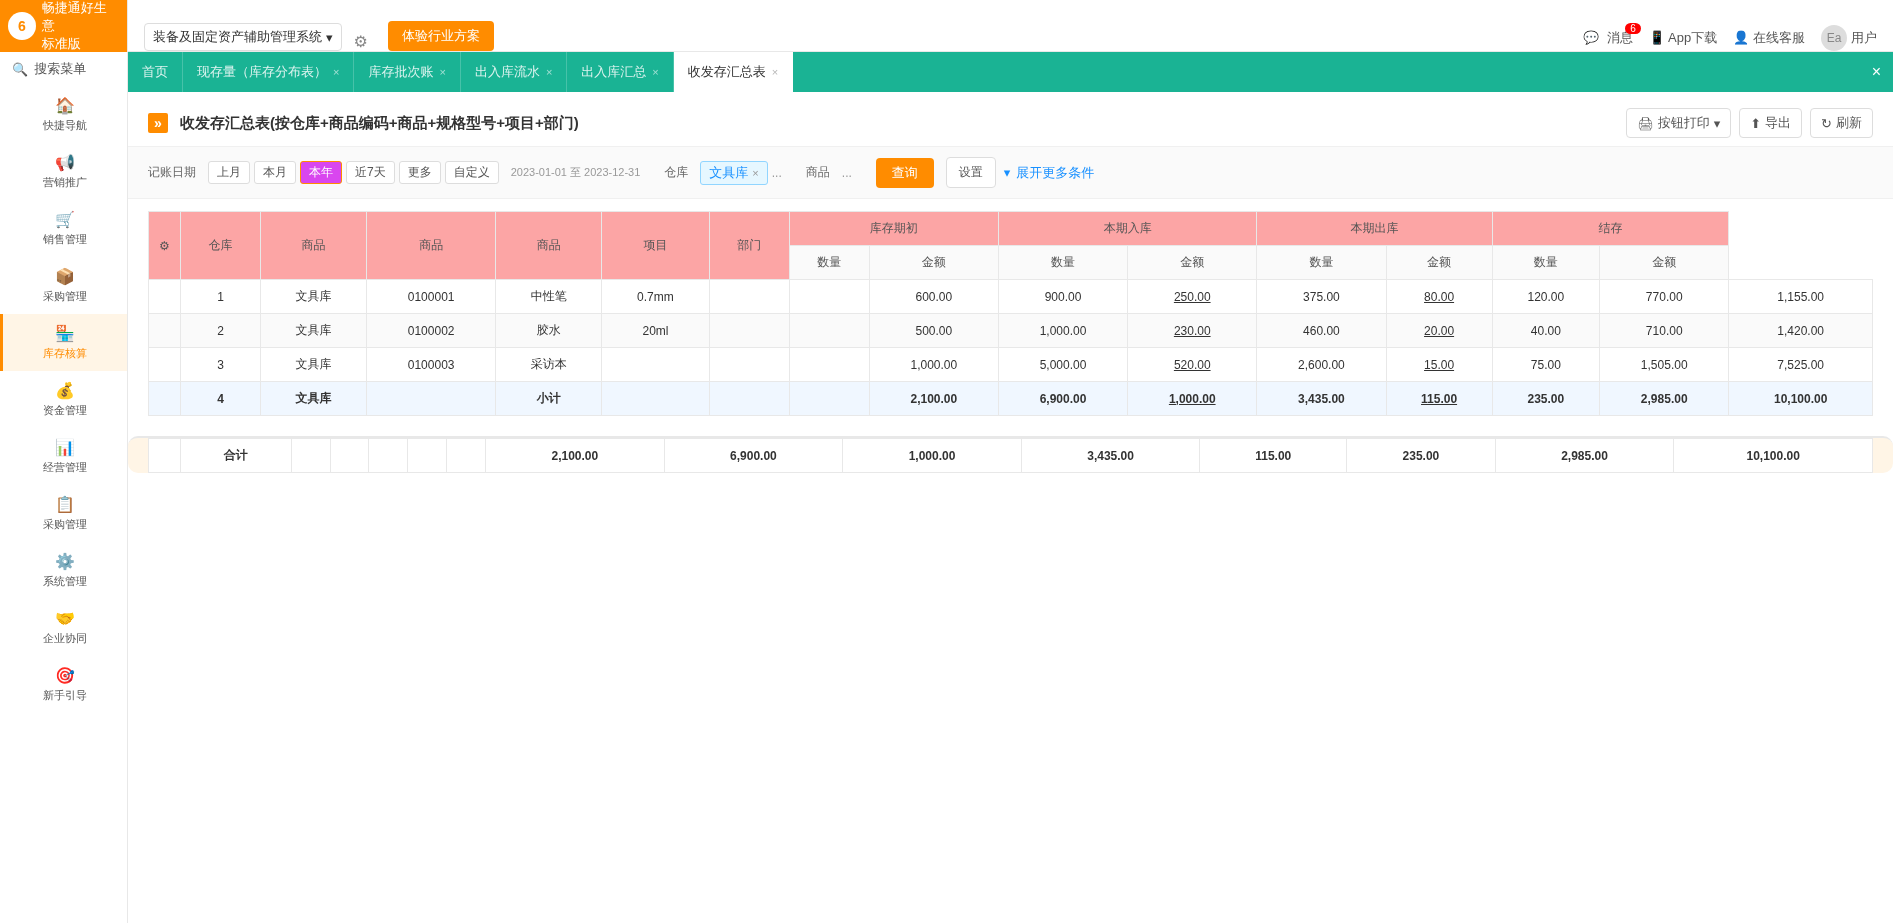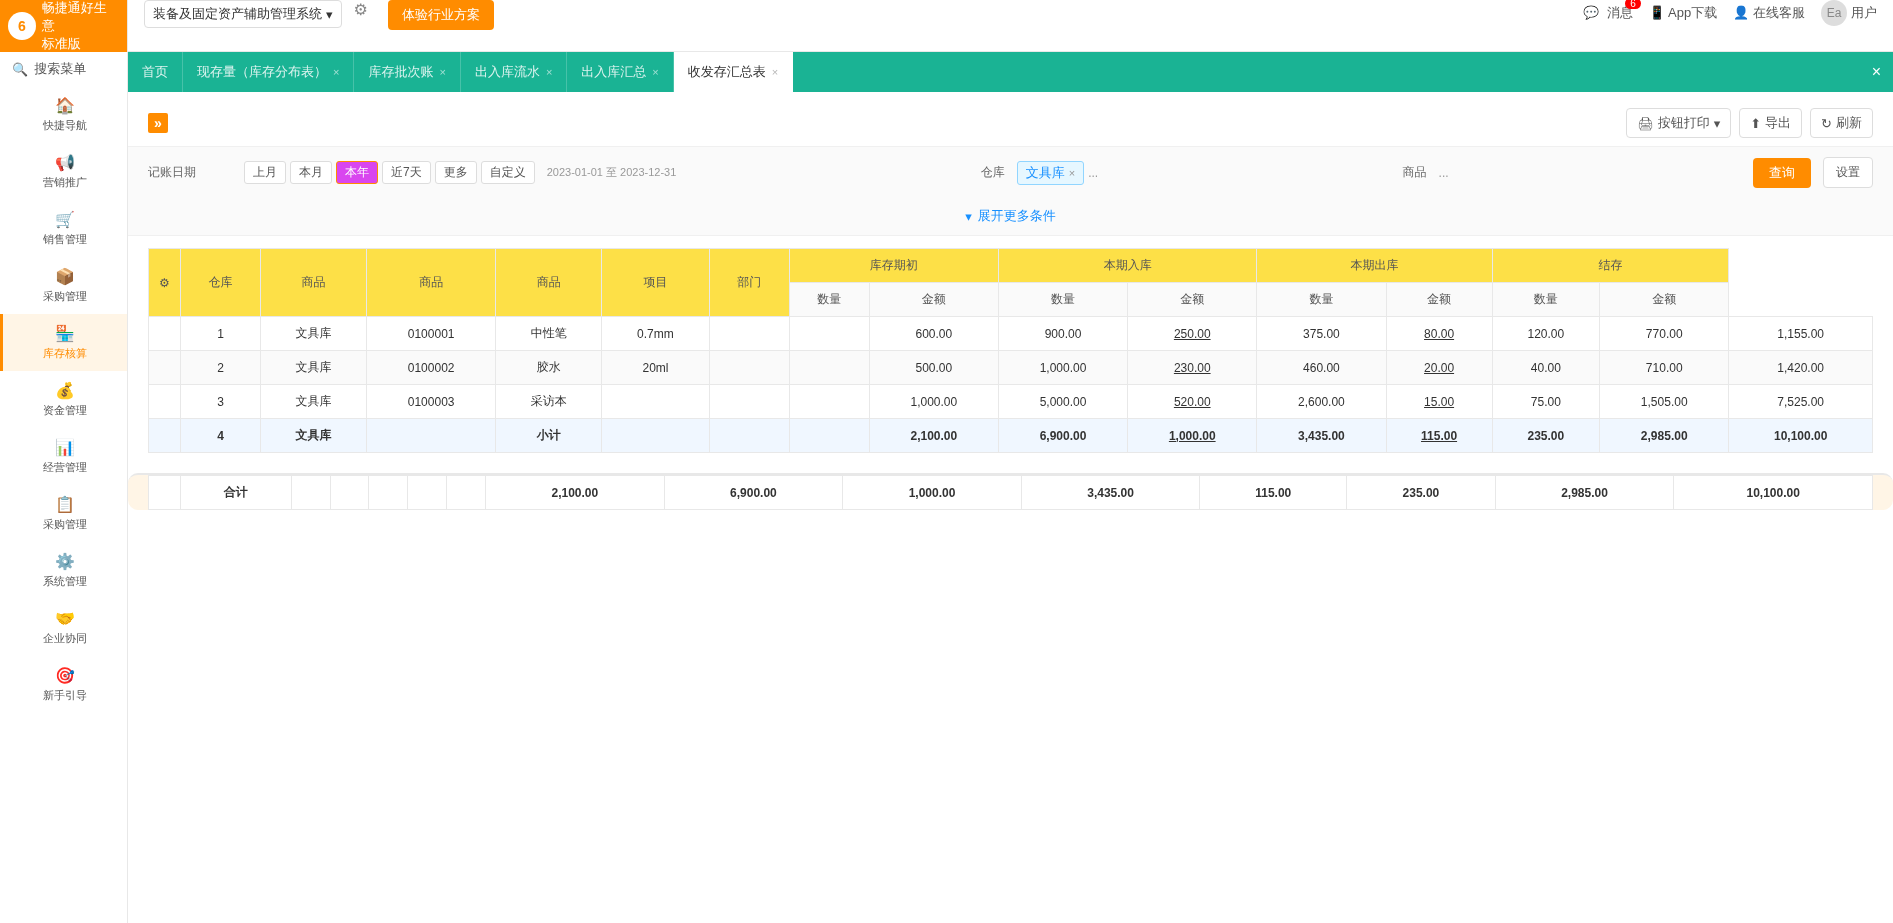--- a/index.html
+++ b/index.html
@@ -13,21 +13,21 @@
     .sidebar-item { display: flex; flex-direction: column; align-items: center; padding: 10px 4px; cursor: pointer; color: #555; gap: 3px; border-left: 3px solid transparent; }
     .sidebar-item.active { background: #fff5e6; color: #ff8c00; border-left: 3px solid #ff8c00; }
     .sidebar-item .icon { font-size: 16px; }
     .sidebar-item .label { font-size: 11px; text-align: center; }
     .sidebar-search { display: flex; flex-direction: row; align-items: center; padding: 8px 12px; gap: 6px; cursor: pointer; color: #555; }
 
     
     .main { flex: 1; display: flex; flex-direction: column; overflow: hidden; }
 
     
-    .topbar { height: 52px; background: #fff; border-bottom: 1px solid #e8e8e8; display: flex; align-items: flex-start; padding: 0 16px; gap: 12px; }
+    .topbar { height: 52px; background: #fff; border-bottom: 1px solid #e8e8e8; display: flex; align-items: flex-end; padding: 0 16px; gap: 12px; }
     .topbar-system-select { display: flex; align-items: center; gap: 4px; border: 1px solid #ddd; border-radius: 4px; padding: 4px 8px; cursor: pointer; color: #333; }
     .topbar-btn-trial { background: #ff8c00; color: #fff; border: none; border-radius: 4px; padding: 6px 14px; cursor: pointer; font-size: 13px; }
     .topbar-gear { color: #888; cursor: pointer; font-size: 16px; margin-right: 8px; }
     .topbar-right { display: flex; align-items: center; gap: 16px; color: #555; }
     .topbar-badge { position: relative; }
     .topbar-badge-count { position: absolute; top: -6px; right: -8px; background: #f00; color: #fff; border-radius: 8px; font-size: 10px; padding: 0 4px; min-width: 16px; text-align: center; }
     .topbar-user { display: flex; align-items: center; gap: 4px; }
     .topbar-avatar { width: 26px; height: 26px; background: #ddd; border-radius: 50%; display: flex; align-items: center; justify-content: center; color: #888; font-size: 12px; }
 
     
@@ -42,40 +42,40 @@
     .content { flex: 1; background: #fff; overflow: auto; padding: 0; }
 
     
     .page-header { padding: 16px 20px 8px; border-bottom: 1px solid #f0f0f0; display: flex; align-items: center; justify-content: space-between; }
     .page-title { font-size: 15px; font-weight: 600; color: #333; }
     .page-actions { display: flex; gap: 8px; align-items: center; }
     .btn-action { display: flex; align-items: center; gap: 4px; padding: 5px 10px; border: 1px solid #ddd; border-radius: 4px; cursor: pointer; color: #555; background: #fff; font-size: 12px; }
     .btn-refresh { display: flex; align-items: center; gap: 4px; padding: 5px 10px; border: 1px solid #ddd; border-radius: 4px; cursor: pointer; color: #555; background: #fff; font-size: 12px; }
 
     
-    .filter-bar { padding: 10px 20px; background: #fafafa; border-bottom: 1px solid #f0f0f0; display: flex; flex-direction: column; gap: 19px; }
+    .filter-bar { padding: 10px 20px; background: #fafafa; border-bottom: 1px solid #f0f0f0; display: flex; gap: 8px; }
     .filter-row { display: flex; align-items: center; gap: 12px; flex-wrap: wrap; }
     .filter-label { color: #666; font-size: 12px; white-space: nowrap; }
-    .filter-date-btns { display: flex; gap: 4px; margin-left: 36px; }
+    .filter-date-btns { display: flex; gap: 4px; }
     .filter-date-btn { padding: 2px 8px; border-radius: 3px; border: 1px solid #ddd; cursor: pointer; font-size: 12px; color: #555; background: #fff; }
     .filter-date-btn.active { background: #d946ef; color: #fff; border-color: #ff8c00; }
     .filter-date-range { font-size: 11px; color: #999; }
     .filter-warehouse { display: flex; align-items: center; gap: 4px; }
     .filter-tag { display: flex; align-items: center; gap: 4px; background: #e6f7ff; border: 1px solid #91d5ff; border-radius: 3px; padding: 2px 8px; font-size: 12px; color: #1890ff; }
     .filter-tag .remove { cursor: pointer; color: #999; font-size: 11px; }
     .filter-more { color: #999; cursor: pointer; font-size: 12px; }
     .filter-expand-btn { color: #1890ff; cursor: pointer; font-size: 12px; display: flex; align-items: center; gap: 2px; margin: 0 auto; width: fit-content; }
     .btn-query { background: #ff8c00; color: #fff; border: none; border-radius: 4px; padding: 6px 16px; cursor: pointer; font-size: 13px; }
     .btn-settings { border: 1px solid #ddd; background: #fff; border-radius: 4px; padding: 6px 12px; cursor: pointer; color: #555; font-size: 12px; }
     .filter-expand-arrow { color: #1890ff; margin-right: 4px; }
 
     
     .table-wrap { padding: 0 20px 20px; overflow: auto; }
     table { width: 100%; border-collapse: collapse; margin-top: 12px; }
-    thead tr th { background: #fde047; border: 1px solid #e8e8e8; padding: 8px 6px; text-align: center; color: #555; font-weight: 500; font-size: 12px; white-space: nowrap; }
+    thead tr th { background: #fca5a5; border: 1px solid #e8e8e8; padding: 8px 6px; text-align: center; color: #555; font-weight: 500; font-size: 12px; white-space: nowrap; }
     thead tr.sub-header th { background: #fafafa; }
     tbody tr td { border: 1px solid #e8e8e8; padding: 8px 6px; text-align: center; color: #333; font-size: 12px; }
     tbody tr:nth-child(odd) { background: #fff; }
     tbody tr:nth-child(even) { background: #fafafa; }
     tbody tr.subtotal td { background: #f0f7ff; font-weight: 600; }
     .underline { text-decoration: underline; cursor: pointer; color: #333; }
     .col-setting { width: 32px; }
 
     
     .table-footer { position: sticky; bottom: 0; background: #fff5e6; border-top: 2px solid #e8e8e8; border-radius: 10px; }
@@ -203,20 +203,21 @@
       <span class="close">×</span>
     </div>
     <div class="tabs-close-all">×</div>
   </div>
 
   <div class="content">
 
     <div class="page-header">
       <div style="display:flex;align-items:center;gap:8px;">
         <div class="expand-toggle">»</div>
+        <span class="page-title">收发存汇总表(按仓库+商品编码+商品+规格型号+项目+部门)</span>
       </div>
       <div class="page-actions">
         <button class="btn-action">
           <span>🖨</span>
           <span>按钮打印</span>
           <span>▾</span>
         </button>
         <button class="btn-action">
           <span>⬆</span>
           <span>导出</span>

